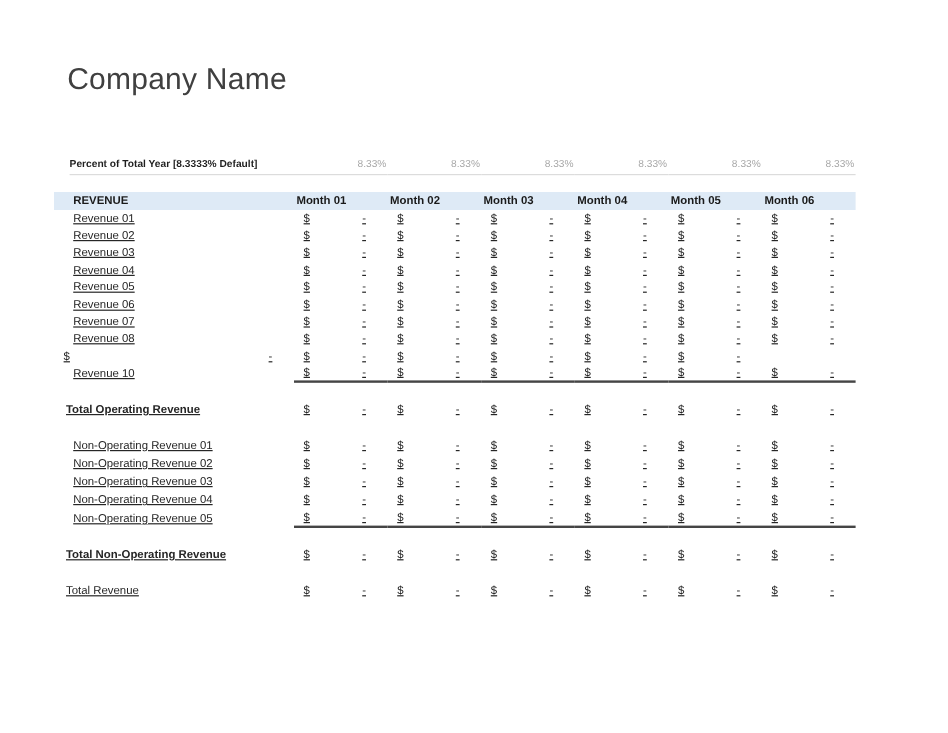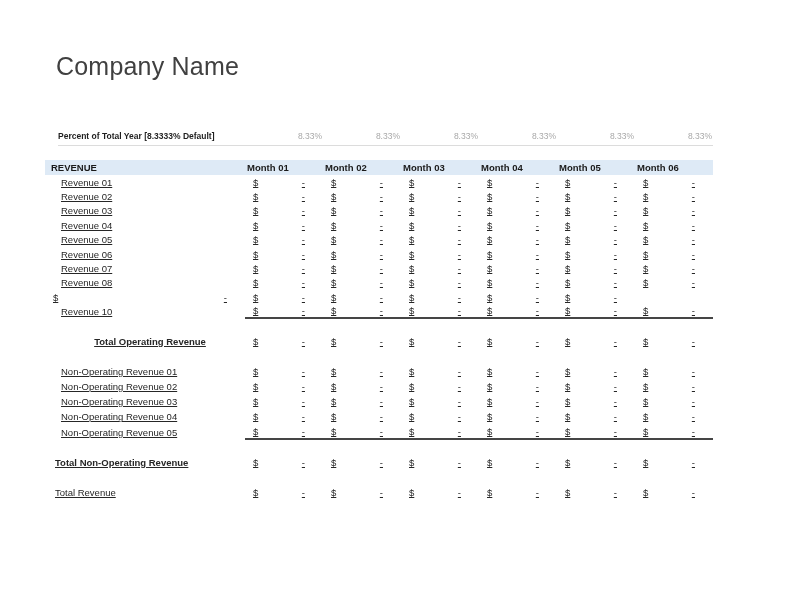--- a/index.html
+++ b/index.html
@@ -51,38 +51,38 @@
     color:var(--muted);font-size:8.5px;text-align:left;
     height:100%;display:flex;align-items:center;justify-content:flex-end;
     padding-right:1px;border-bottom:1px solid var(--pct-rule);
   }
 
   
   .header-row{
     height:15px;background:var(--header-bg);margin-top:14px;
   }
   .header-label{
-    font-weight:700;font-size:9.5px;color:#1a1a1a;padding-left:6px;white-space:nowrap;
+    font-weight:700;font-size:9.5px;color:#1a1a1a;padding-left:16px;white-space:nowrap;
   }
   .month-cell{
     font-weight:700;font-size:9.5px;color:#1a1a1a;padding-left:2px;white-space:nowrap;
   }
 
   
   .t-row{height:15.2px;text-decoration:underline;}
   .row-label{white-space:nowrap;padding-left:10px;color:var(--text);}
   .amount-cell{
     display:flex;justify-content:space-between;align-items:center;
     padding:0 18px 0 8px;height:100%;
   }
   .underline .amount-cell{border-bottom:2px solid var(--rule);}
   .spacer{height:15px;}
 
   [data-section="operating-items"] .t-row{height:14.4px;}
-  [data-section="operating-total"] .t-row{height:14.8px;text-align:center;}
+  [data-section="operating-total"] .t-row{height:14.8px;}
   [data-section="operating-items"] .row-label,
   [data-section="non-operating-items"] .row-label{padding-left:16px;}
   [data-section="operating-total"] .row-label,
   [data-section="non-operating-total"] .row-label{font-weight:700;}
 </style>
 </head>
 <body>
 
 <div class="page">
 

